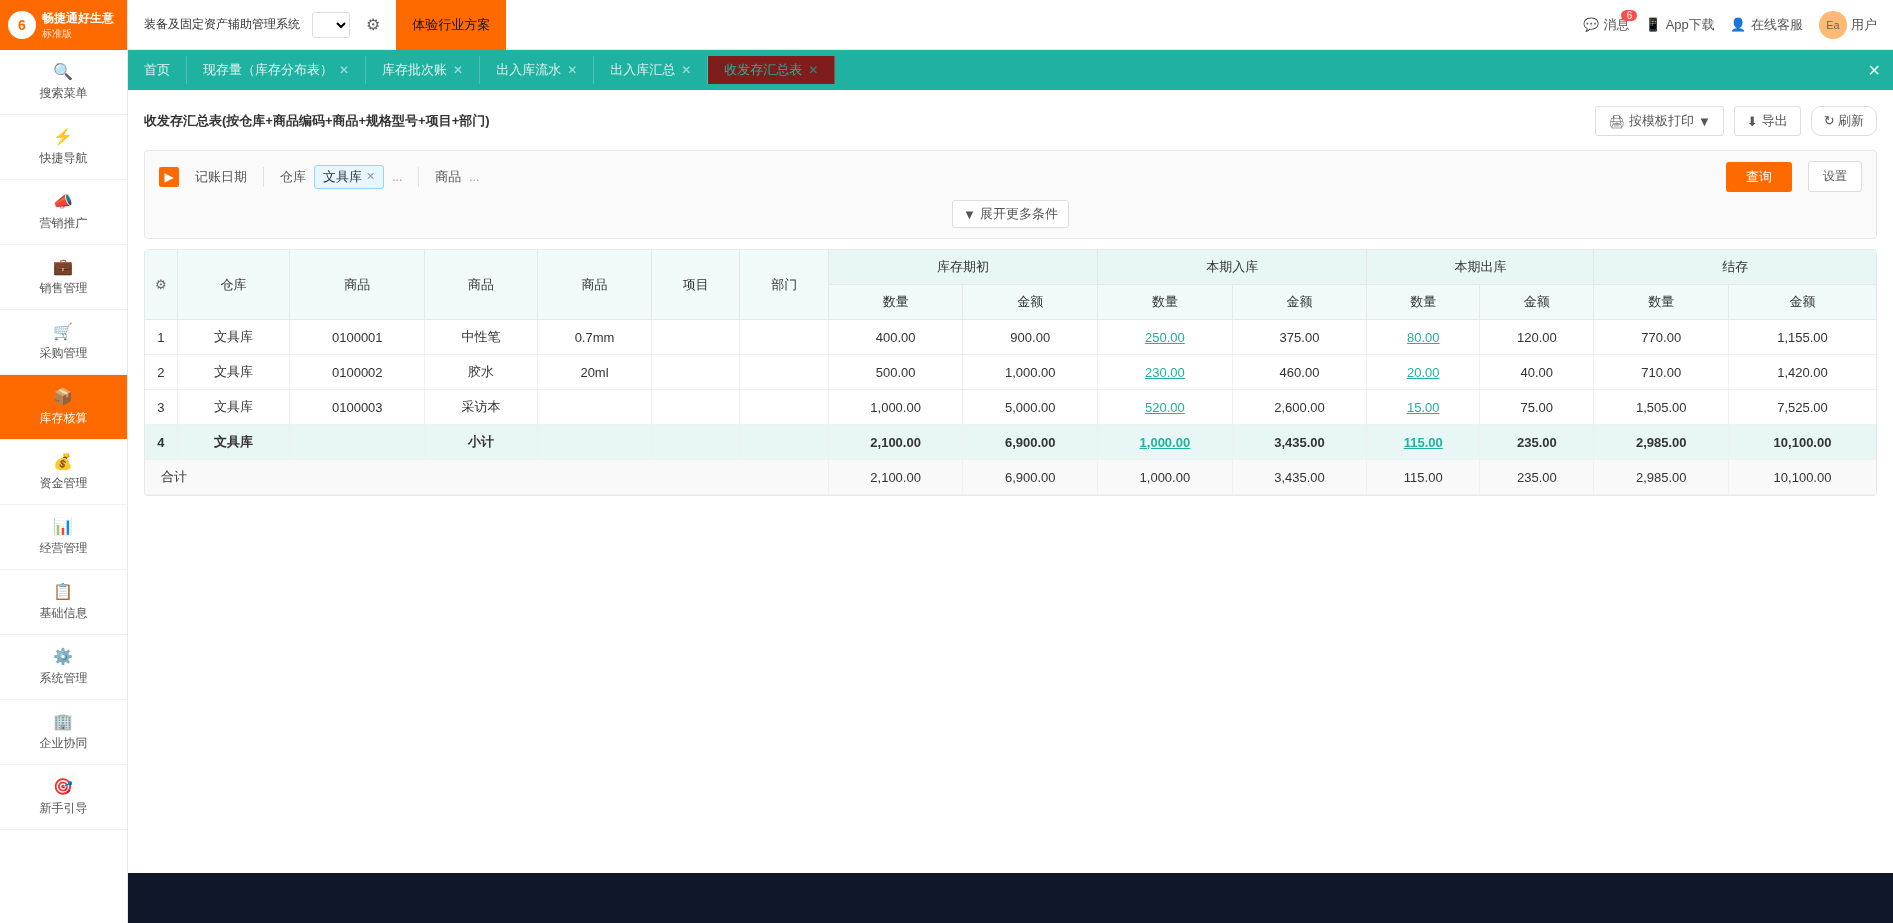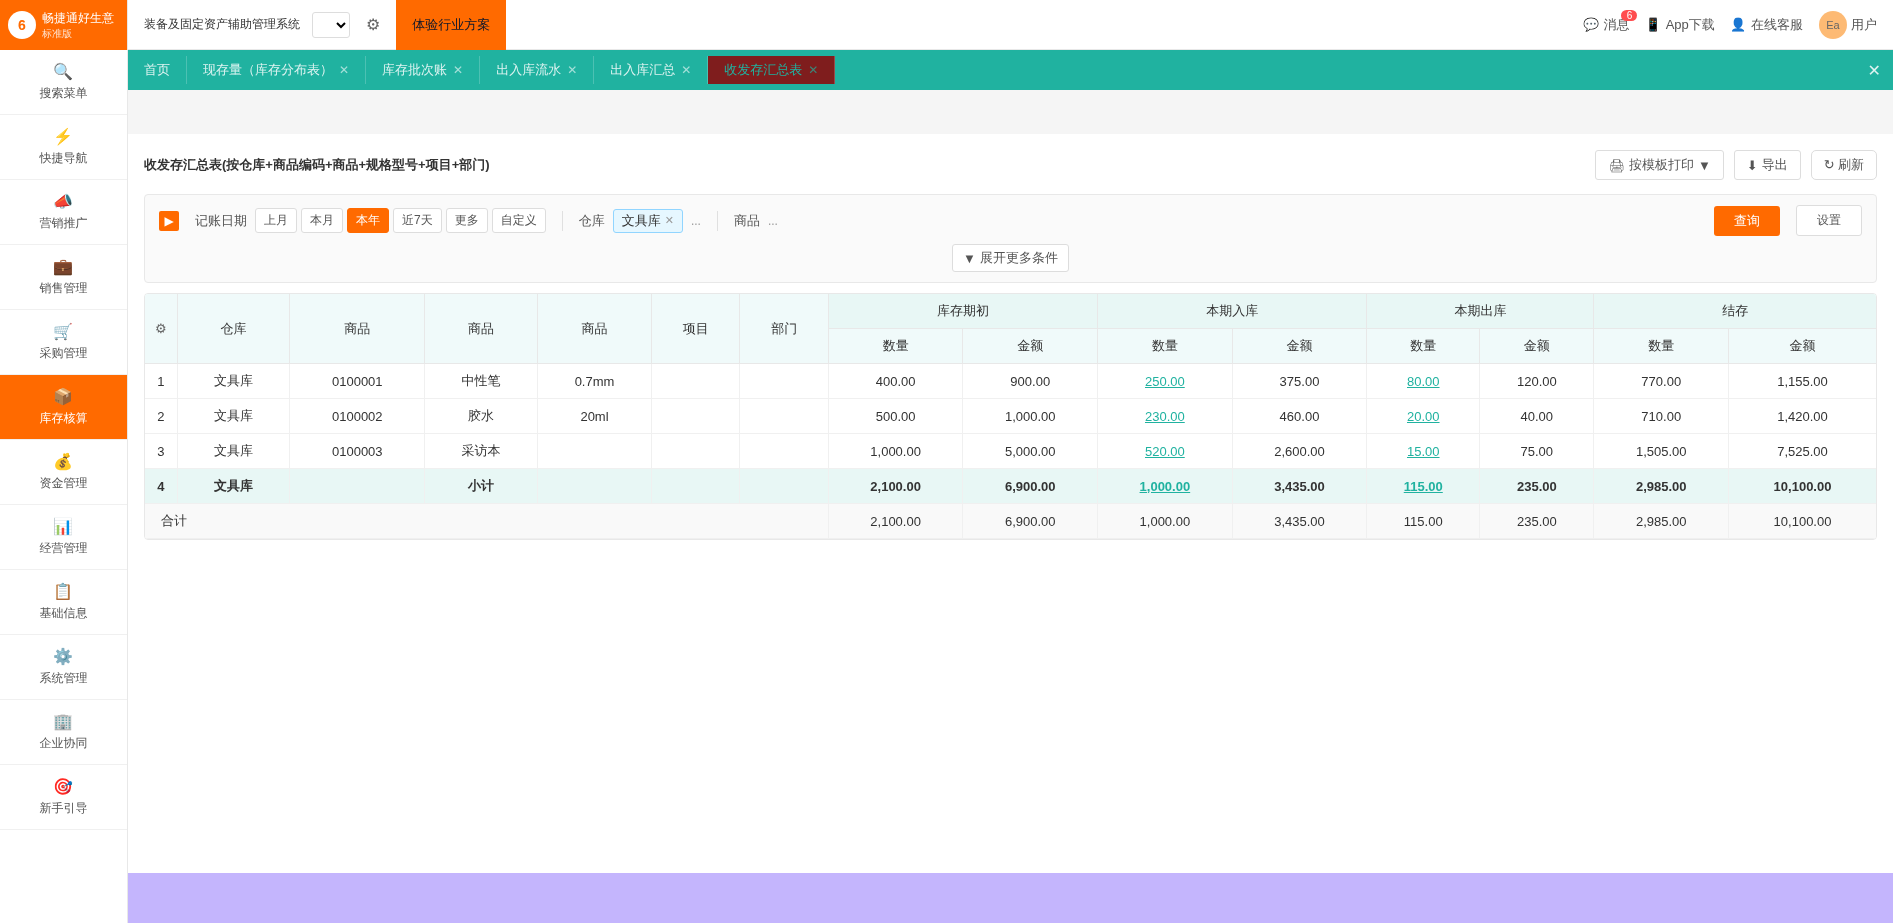--- a/index.html
+++ b/index.html
@@ -30,37 +30,37 @@
     .user-avatar { width: 28px; height: 28px; background: #fdba74; border-radius: 50%; display: flex; align-items: center; justify-content: center; font-size: 11px; color: #666; }
 
     
     .tabs-bar { background: #20b2a0; display: flex; align-items: center; padding: 0; height: 40px; overflow-x: auto; }
     .tab { display: flex; align-items: center; padding: 0 16px; height: 28px; color: rgba(255,255,255,0.85); cursor: pointer; white-space: nowrap; border-right: 1px solid rgba(255,255,255,0.2); font-size: 13px; gap: 6px; flex-shrink: 0; }
     .tab.active { background: #7f1d1d; color: #20b2a0; font-weight: 500; }
     .tab-close { font-size: 12px; opacity: 0.7; }
     .tabs-close-all { margin-left: auto; padding: 0 12px; color: rgba(255,255,255,0.85); cursor: pointer; font-size: 16px; }
 
     
-    .content { flex: 1; overflow-y: auto; background: #c4b5fd; padding: 0; margin-top: 44px; }
+    .content { flex: 1; overflow-y: auto; background: #0f172a; padding: 0; }
     .page-container { background: #fff; margin: 0; padding: 16px; min-height: calc(100% - 50px); }
 
     
     .page-title { font-size: 15px; font-weight: 600; color: #333; margin-bottom: 14px; display: flex; align-items: center; justify-content: space-between; }
     .page-title-actions { display: flex; gap: 10px; }
     .btn-outline { border: 1px solid #ddd; background: #fff; padding: 5px 12px; border-radius: 3px; cursor: pointer; font-size: 12px; color: #555; display: flex; align-items: center; gap: 4px; }
-    .btn-refresh { border: 1px solid #ddd; background: #fff; padding: 5px 12px; border-radius: 5px; cursor: pointer; font-size: 12px; color: #555; }
+    .btn-refresh { border: 1px solid #ddd; background: #fff; padding: 5px 12px; border-radius: 10px; cursor: pointer; font-size: 12px; color: #555; }
     .filter-toggle { background: #ff6a00; color: #fff; border: none; width: 20px; height: 20px; border-radius: 2px; cursor: pointer; display: flex; align-items: center; justify-content: center; font-size: 12px; flex-shrink: 0; }
     .filter-date-btn { padding: 3px 8px; border: 1px solid #ddd; border-radius: 3px; cursor: pointer; font-size: 12px; background: #fff; color: #555; }
     .filter-date-btn.active { background: #ff6a00; color: #fff; border-color: #ff6a00; }
     .filter-tag { display: flex; align-items: center; gap: 4px; background: #e6f7ff; border: 1px solid #91d5ff; border-radius: 3px; padding: 2px 8px; font-size: 12px; color: #333; }
     .filter-tag-close { cursor: pointer; color: #999; font-size: 11px; }
     .filter-more { color: #999; cursor: pointer; font-size: 12px; }
     .btn-expand { border: 1px solid #ddd; background: #fff; padding: 4px 10px; border-radius: 3px; cursor: pointer; font-size: 12px; color: #555; display: flex; align-items: center; gap: 4px; }
     .search-btn { background: #ff6a00; color: #fff; border: none; padding: 6px 20px; border-radius: 3px; cursor: pointer; font-size: 13px; }
-    .settings-btn { border: 1px solid #ddd; background: #fff; padding: 6px 20px; border-radius: 3px; cursor: pointer; font-size: 12px; color: #555; }
+    .settings-btn { border: 1px solid #ddd; background: #fff; padding: 6px 14px; border-radius: 3px; cursor: pointer; font-size: 12px; color: #555; }
 
     
     .table-wrapper { border: 1px solid #e8e8e8; border-radius: 4px; overflow: hidden; }
     table { width: 100%; border-collapse: collapse; }
     thead tr { background: #f0fafa; }
     th { padding: 8px 10px; text-align: center; color: #333; font-weight: 500; border-bottom: 1px solid #e8e8e8; border-right: 1px solid #e8e8e8; font-size: 13px; white-space: nowrap; }
     th:last-child { border-right: none; }
     td { padding: 8px 10px; text-align: center; border-bottom: 1px solid #f0f0f0; border-right: 1px solid #f0f0f0; font-size: 13px; color: #333; white-space: nowrap; }
     td:last-child { border-right: none; }
     .tr-subtotal td { background: #e8f7f5; font-weight: 600; }
@@ -74,21 +74,21 @@
     .filter-row:last-child { margin-bottom: 0; }
     .separator { width: 1px; height: 20px; background: #e0e0e0; }
   </style>
 </head>
 <body>
 
 <div class="sidebar">
   <div class="sidebar-logo">
     <div class="logo-icon">6</div>
     <div>
-      <div style="color:#fff;font-size:12px;font-weight:400;">畅捷通好生意</div>
+      <div style="color:#fff;font-size:12px;font-weight:700;">畅捷通好生意</div>
       <div style="color:rgba(255,255,255,0.8);font-size:10px;">标准版</div>
     </div>
   </div>
   <div class="sidebar-nav" id="sidebar-nav">
       <div class="nav-item">
         <span class="nav-icon">🔍</span>
         <span class="nav-label">搜索菜单</span>
       </div>
       <div class="nav-item">
         <span class="nav-icon">⚡</span>
@@ -212,28 +212,20 @@
             <span>刷新</span>
           </button>
         </div>
       </div>
 
       <div class="filter-section">
         <div class="filter-row">
           <button class="filter-toggle">▶</button>
           <div style="display:flex;align-items:center;gap:8px;">
             <span style="color:#555;">记账日期</span>
-            <div style="display:flex;gap:4px;" id="date-buttons">
-                <button class="filter-date-btn">上月</button>
-                <button class="filter-date-btn">本月</button>
-                <button class="filter-date-btn active">本年</button>
-                <button class="filter-date-btn">近7天</button>
-                <button class="filter-date-btn">更多</button>
-                <button class="filter-date-btn">自定义</button>
-              </div>
           </div>
           <div class="separator"></div>
           <div style="display:flex;align-items:center;gap:8px;">
             <span style="color:#555;">仓库</span>
             <div class="filter-tag">
               <span>文具库</span>
               <span class="filter-tag-close">✕</span>
             </div>
             <span class="filter-more">...</span>
           </div>

